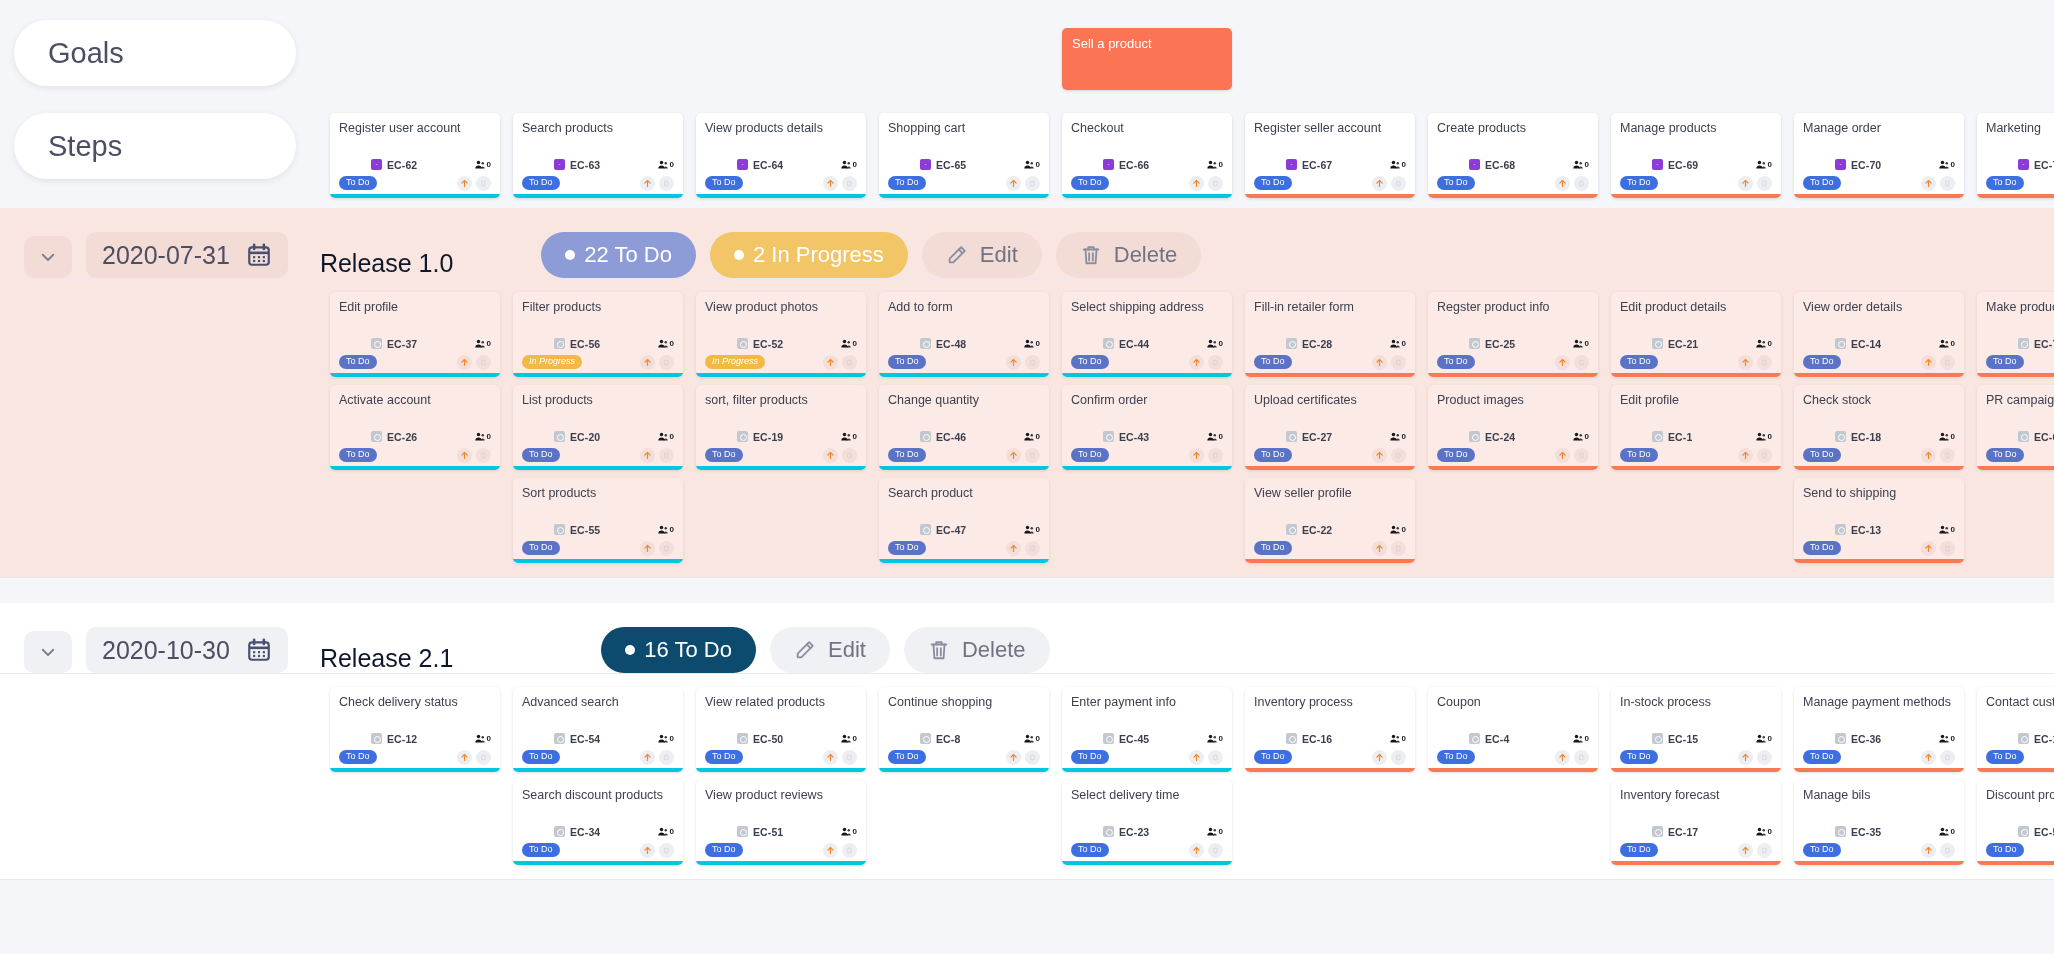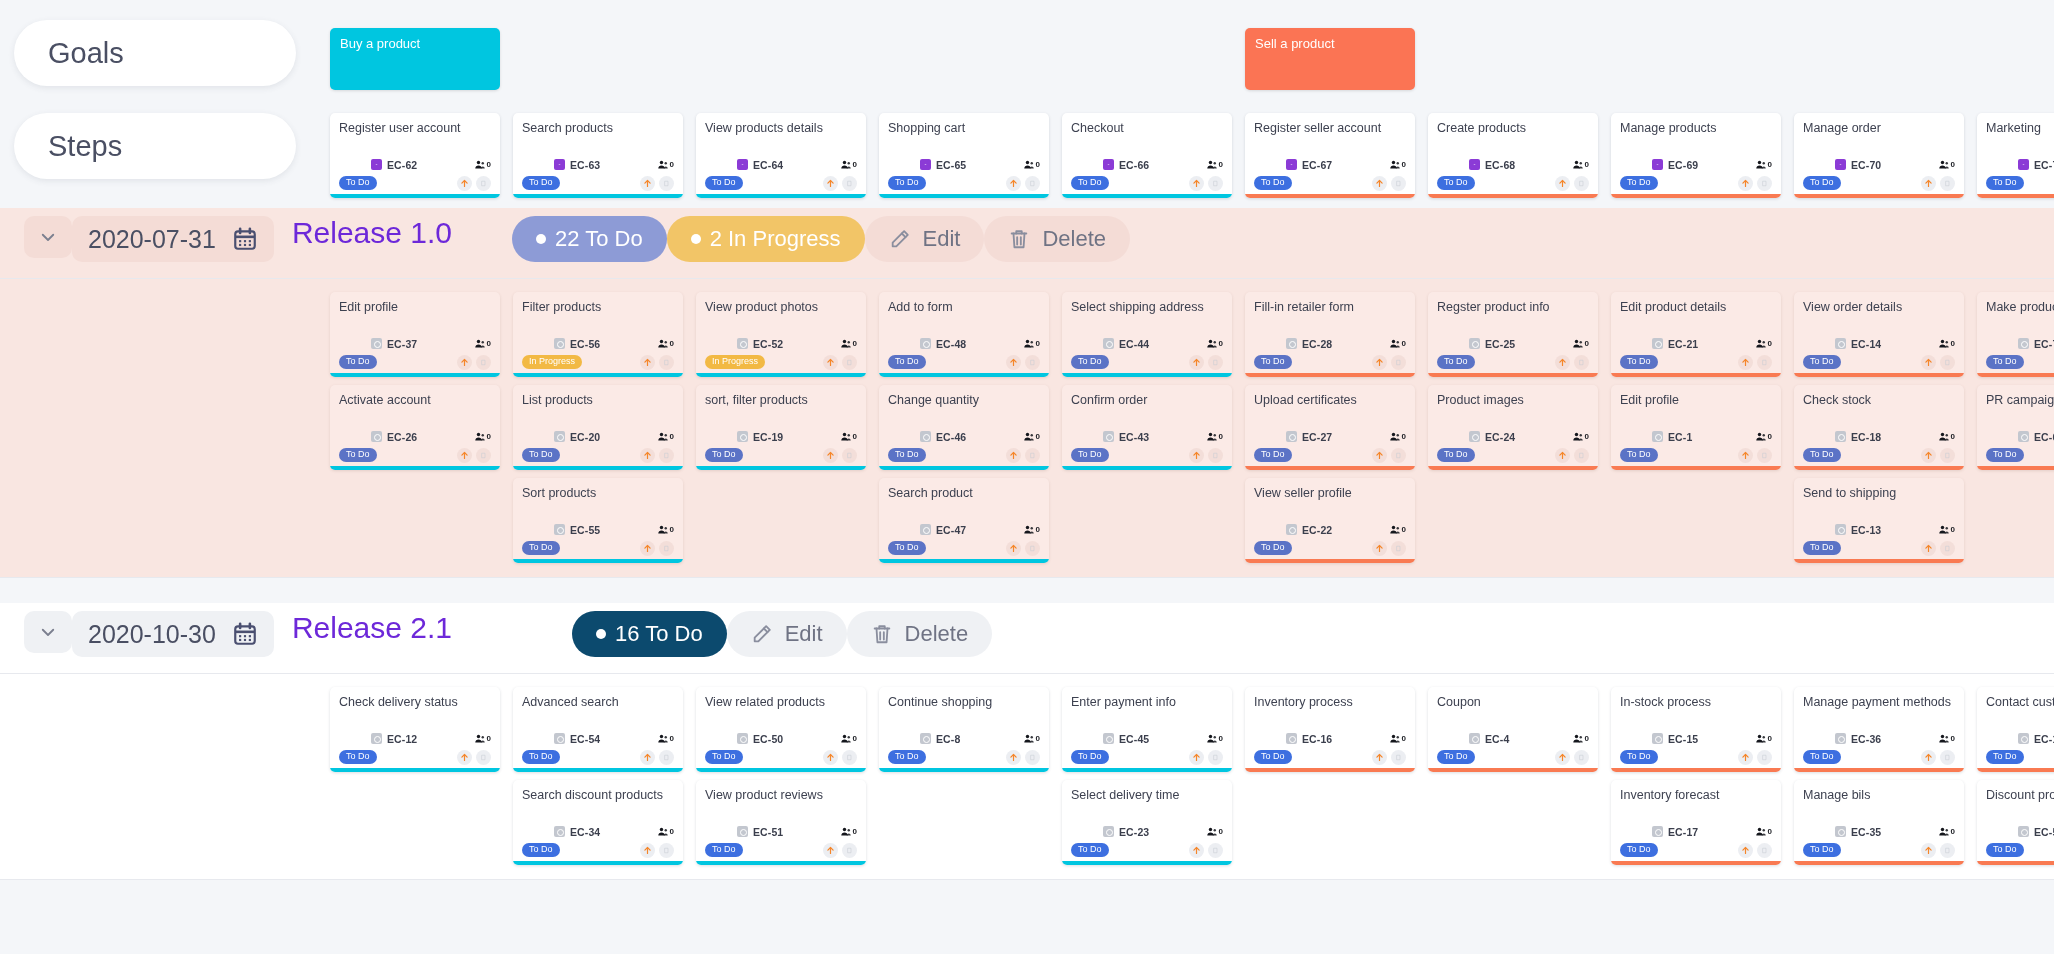--- a/index.html
+++ b/index.html
@@ -66,53 +66,53 @@
   }
   .key-txt { font-size:10.5px; font-weight:bold; color:#3b3f4d; letter-spacing:.1px; }
   .assignee { display:flex; align-items:center; gap:1px; }
   .assignee svg { width:12px; height:12px; }
   .assignee .cnt { font-size:8px; font-weight:bold; color:#1a1c22; }
   .status {
     font-size:9px; color:#fff; border-radius:9px; padding:2px 7px 3px 7px;
     line-height:1; white-space:nowrap;
   }
   .st-todo { background:#3d6fe0; }
-  .st-prog { background:#f2b944; }
+  .st-prog { background:#f2b944;font-style:italic; }
   .tinted .st-todo { background:#5b73c6; }
   .actions { display:flex; align-items:center; gap:4px; }
   .act-circ {
     width:15px; height:15px; border-radius:50%;
     background:#eceef2; display:flex; align-items:center; justify-content:center;
   }
   .tinted .act-circ { background:#f3ded9; }
   .act-circ svg { width:9px; height:9px; }
 
   
   .release-head {
-    position:absolute; left:0; right:0; display:flex; align-items:flex-start;
-    padding-left:24px; gap:0;margin-top:8px;
+    position:absolute; left:0; right:0; display:flex; align-items:flex-end;
+    padding-left:24px; gap:14px;
   }
   .rel-1 { background:#f9e6e1; }
   .rel-2 { background:#ffffff; }
   .chev {
     width:48px; height:42px; border-radius:10px; flex:0 0 48px;
     display:flex; align-items:center; justify-content:center;
   }
   .rel-1 .chev { background:#f4dcd6; }
   .rel-2 .chev { background:#eff1f4; }
   .chev svg { width:18px; height:18px; }
   .date-box {
     display:flex; align-items:center; gap:16px; border-radius:10px;
     padding:7px 16px; height:46px;
   }
   .rel-1 .date-box { background:#f4dcd6; }
   .rel-2 .date-box { background:#eff1f4; }
   .date-txt { font-size:25px; color:#4a4f63; }
   .cal svg { width:26px; height:26px; display:block; }
-  .rel-name { font-size:30px; color:#6d28d9; margin-left:18px; }
+  .rel-name { font-size:25px; color:#0f172a; margin-left:18px; }
   .count-pill {
     display:flex; align-items:center; gap:9px; border-radius:24px;
     padding:0 24px; height:46px; color:#fff; font-size:22px;
   }
   .dotw { width:10px; height:10px; border-radius:50%; background:#fff; flex:0 0 10px; }
   .act-btn {
     display:flex; align-items:center; gap:12px; border-radius:24px;
     padding:0 24px; height:46px; font-size:22px; color:#6f7384;
   }
   .rel-1 .act-btn { background:#f4dcd6; }
@@ -133,23 +133,20 @@
     <div class="rail-pill rail-goals">
       <span>Goals</span>
     </div>
     <div class="rail-pill rail-steps">
       <span>Steps</span>
     </div>
   </div>
 
   <div class="row" id="goal-row" style="top:28px;">
       <div class="col">
-        <div class="goal-chip" style="background: rgb(0, 198, 224);"><span>Buy a product</span></div>
-      </div>
-      <div class="col">
         <div class="goal-spacer"></div>
       </div>
       <div class="col">
         <div class="goal-spacer"></div>
       </div>
       <div class="col">
         <div class="goal-spacer"></div>
       </div>
       <div class="col">
         <div class="goal-spacer"></div>

